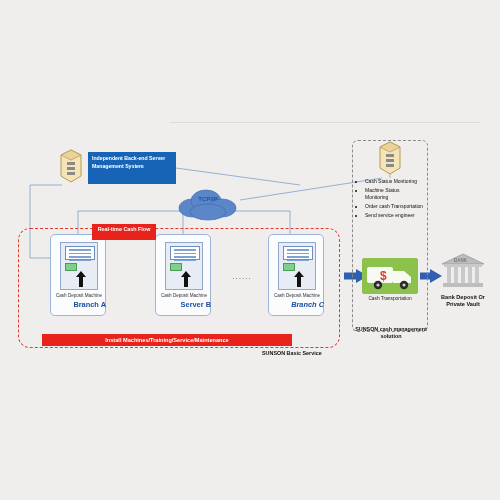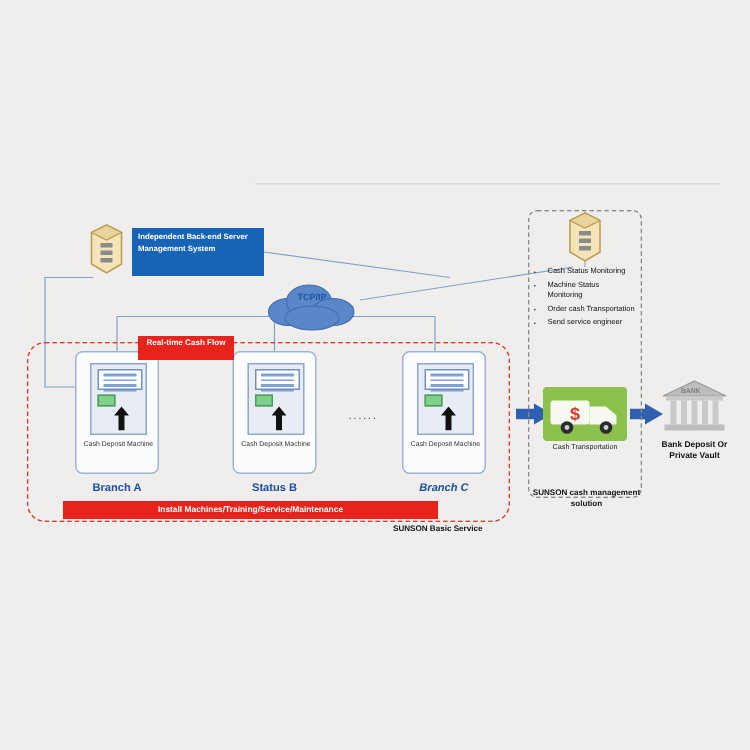--- a/index.html
+++ b/index.html
@@ -95,21 +95,21 @@
   .arrow-up {
     position:absolute; left:15px; top:28px; width: 10px; height: 16px;
   }
   .mach-label {
     position:absolute; left:2px; top:58px; width:52px;
     text-align:center; font-size:4.6px; color:#333; line-height:5.6px;
   }
 
   .branch-name {
     font-size: 7.4px; font-weight: bold; color:#1c4fa1;
-    top: 320px; text-align:center; width:56px;
+    top: 300px; text-align:right; width:56px;
   }
   .bn-a { left: 50px; }
   .bn-b { left: 155px; }
   .bn-c { left: 268px; font-style: italic; }
 
   .dots {
     left: 224px; top: 272px; width: 36px; text-align:center;
     font-size: 8px; color:#555; letter-spacing: 1px;
   }
 
@@ -247,21 +247,21 @@
         </div>
       <div class="green-slot"></div>
       <div class="arrow-up">
         <svg width="10" height="16" viewBox="0 0 10 16">
             <path d="M5 0 L10 6 L7 6 L7 16 L3 16 L3 6 L0 6 Z" fill="#111"></path>
           </svg>
       </div>
     </div>
     <div class="mach-label">Cash Deposit Machine</div>
   </div>
-  <div class="abs branch-name bn-b">Status B</div>
+  <div class="abs branch-name bn-b">Server B</div>
 
   <div class="abs branch br-c">
     <div class="machine">
       <div class="screen">
           <i></i>
           <i></i>
           <i></i>
           <i></i>
         </div>
       <div class="green-slot"></div>

